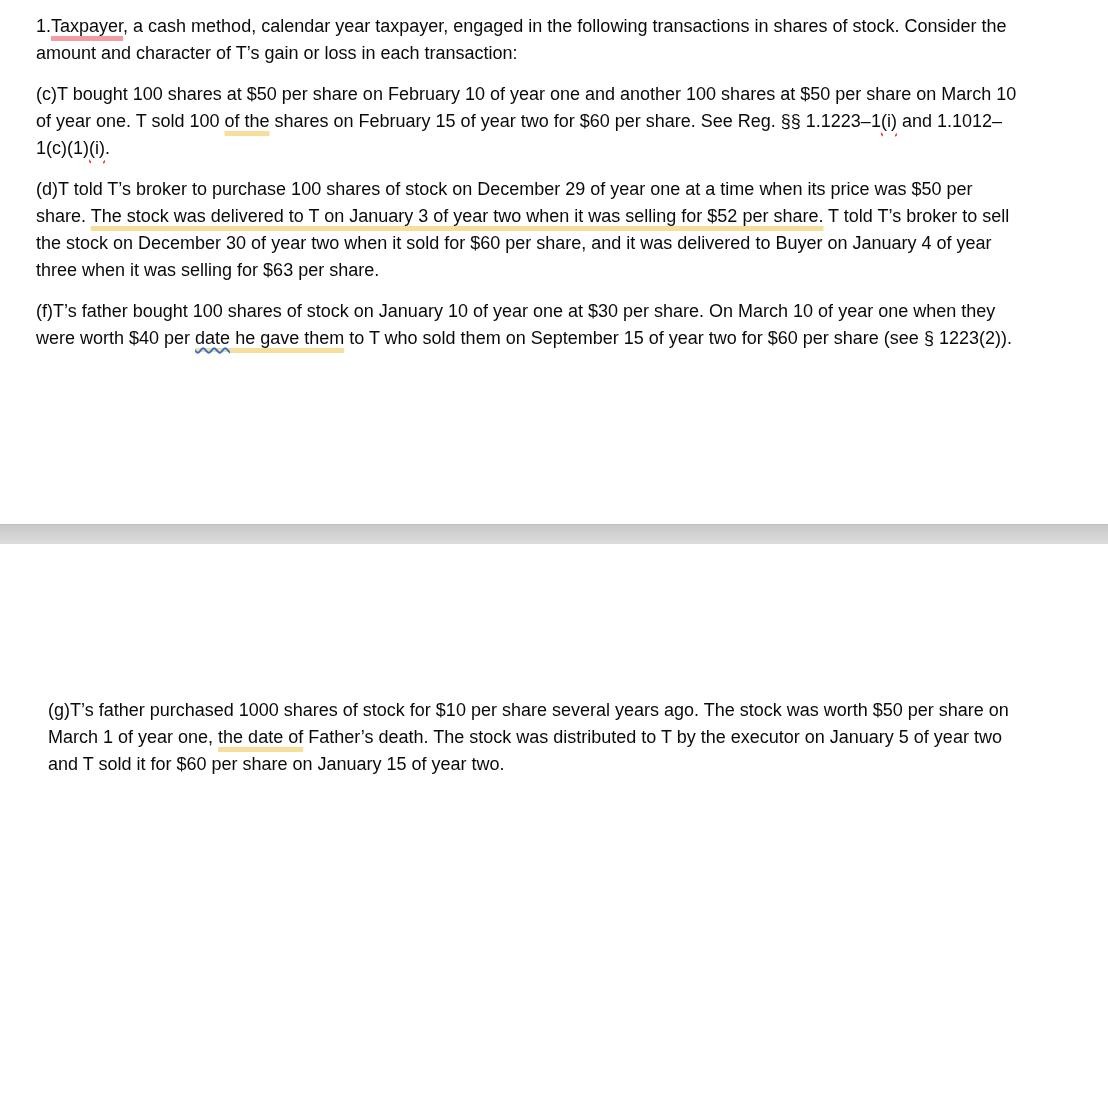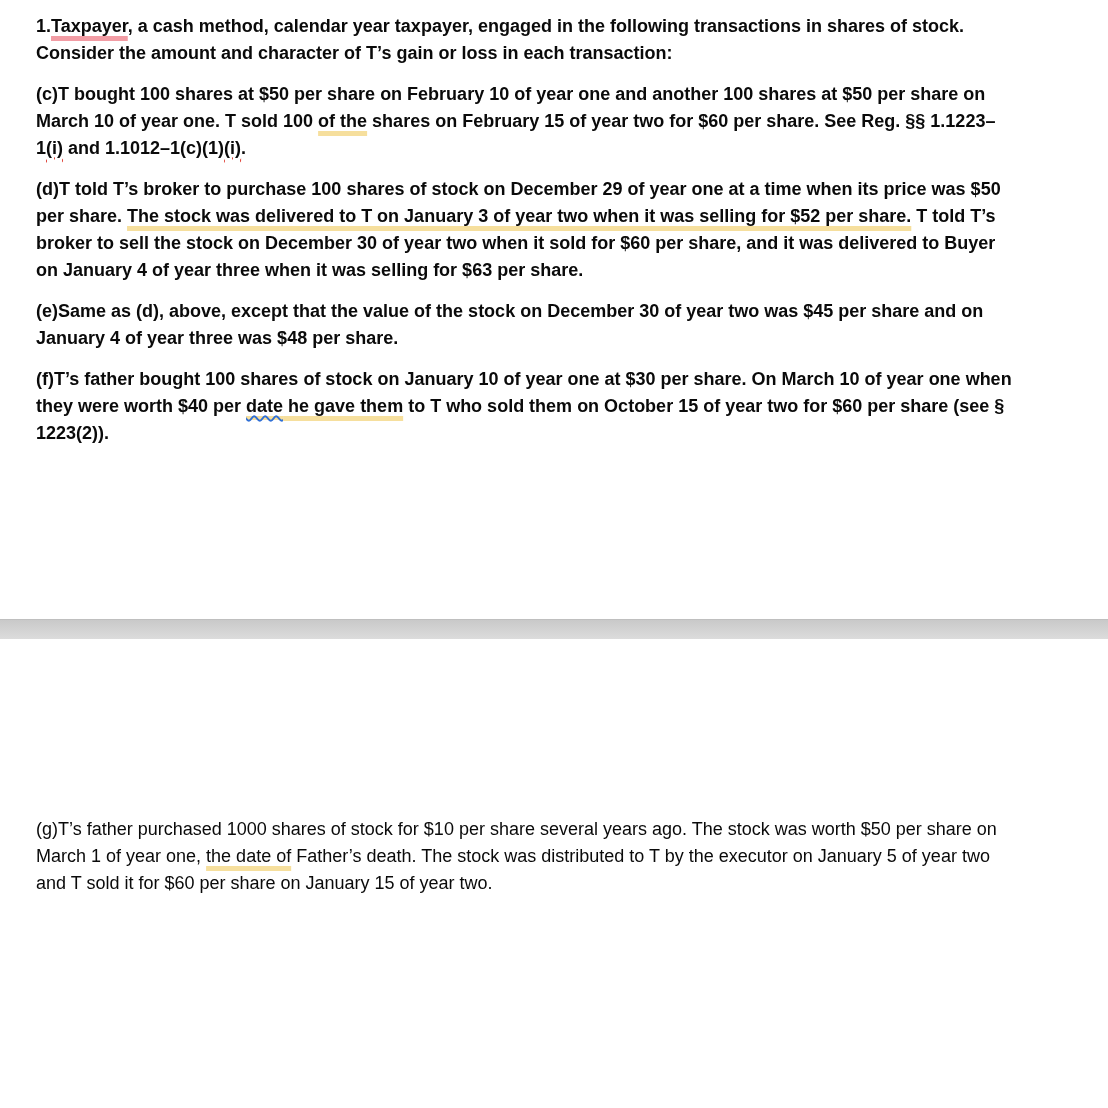--- a/index.html
+++ b/index.html
@@ -7,22 +7,22 @@
   body {
     width: 1108px;
     height: 1108px;
     background: #ffffff;
     color: #0a0a0a;
     font-family: "Liberation Sans", "DejaVu Sans", sans-serif;
     font-size: 18px;
     line-height: 27px;
     overflow: hidden;
   }
-  .page-top    { padding: 13px 87px 0 36px; font-weight: bold; }
-  .page-bottom { padding: 153px 87px 0 36px; margin-top: 24px; }
+  .page-top    { padding: 13px 87px 0 36px; }
+  .page-bottom { padding: 153px 87px 0 48px; }
   .para { margin: 0 0 14px 0; }
 
   .page-divider {
     margin-top: 172px;
     height: 20px;
     width: 100%;
     background: linear-gradient(180deg, var(--divider-dark, #c9c9c9), var(--divider, #dcdcdc));
     border-top: 1px solid #bfbfbf;
   }
 
@@ -71,20 +71,19 @@
   }
 </style>
 </head>
 <body>
 
 <div class="page">
   <section class="page-top">
       <p class="para"><span>1.</span><span class="u-red">Taxpayer</span><span>, a cash method, calendar year taxpayer, engaged in the following transactions in shares of stock. Consider the amount and character of T’s gain or loss in each transaction:</span></p>
       <p class="para"><span>(c)T bought 100 shares at $50 per share on February 10 of year one and another 100 shares at $50 per share on March 10 of year one. T sold 100 </span><span class="u-yellow">of the</span><span> shares on February 15 of year two for $60 per share. See Reg. §§ 1.1223–1</span><span class="sq-red">(i)</span><span> and 1.1012–1(c)(1)</span><span class="sq-red">(i)</span><span>.</span></p>
       <p class="para"><span>(d)T told T’s broker to purchase 100 shares of stock on December 29 of year one at a time when its price was $50 per share. </span><span class="u-yellow">The stock was delivered to T on January 3 of year two when it was selling for $52 per share.</span><span> T told T’s broker to sell the stock on December 30 of year two when it sold for $60 per share, and it was delivered to Buyer on January 4 of year three when it was selling for $63 per share.</span></p>
-      <p class="para"><span>(e)Same as (d), above, except that the value of the stock on December 30 of year two was $45 per share and on January 4 of year three was $48 per share.</span></p>
-      <p class="para"><span>(f)T’s father bought 100 shares of stock on January 10 of year one at $30 per share. On March 10 of year one when they were worth $40 per </span><span class="sq-blue u-yellow">date</span><span class="u-yellow"> he gave them</span><span> to T who sold them on October 15 of year two for $60 per share (see § 1223(2)).</span></p>
+      <p class="para"><span>(f)T’s father bought 100 shares of stock on January 10 of year one at $30 per share. On March 10 of year one when they were worth $40 per </span><span class="sq-blue u-yellow">date</span><span class="u-yellow"> he gave them</span><span> to T who sold them on September 15 of year two for $60 per share (see § 1223(2)).</span></p>
     </section>
   <div class="page-divider"></div>
   <section class="page-bottom">
       <p class="para"><span>(g)T’s father purchased 1000 shares of stock for $10 per share several years ago. The stock was worth $50 per share on March 1 of year one, </span><span class="u-yellow">the date of</span><span> Father’s death. The stock was distributed to T by the executor on January 5 of year two and T sold it for $60 per share on January 15 of year two.</span></p>
     </section>
 </div>
 
 </body></html>

